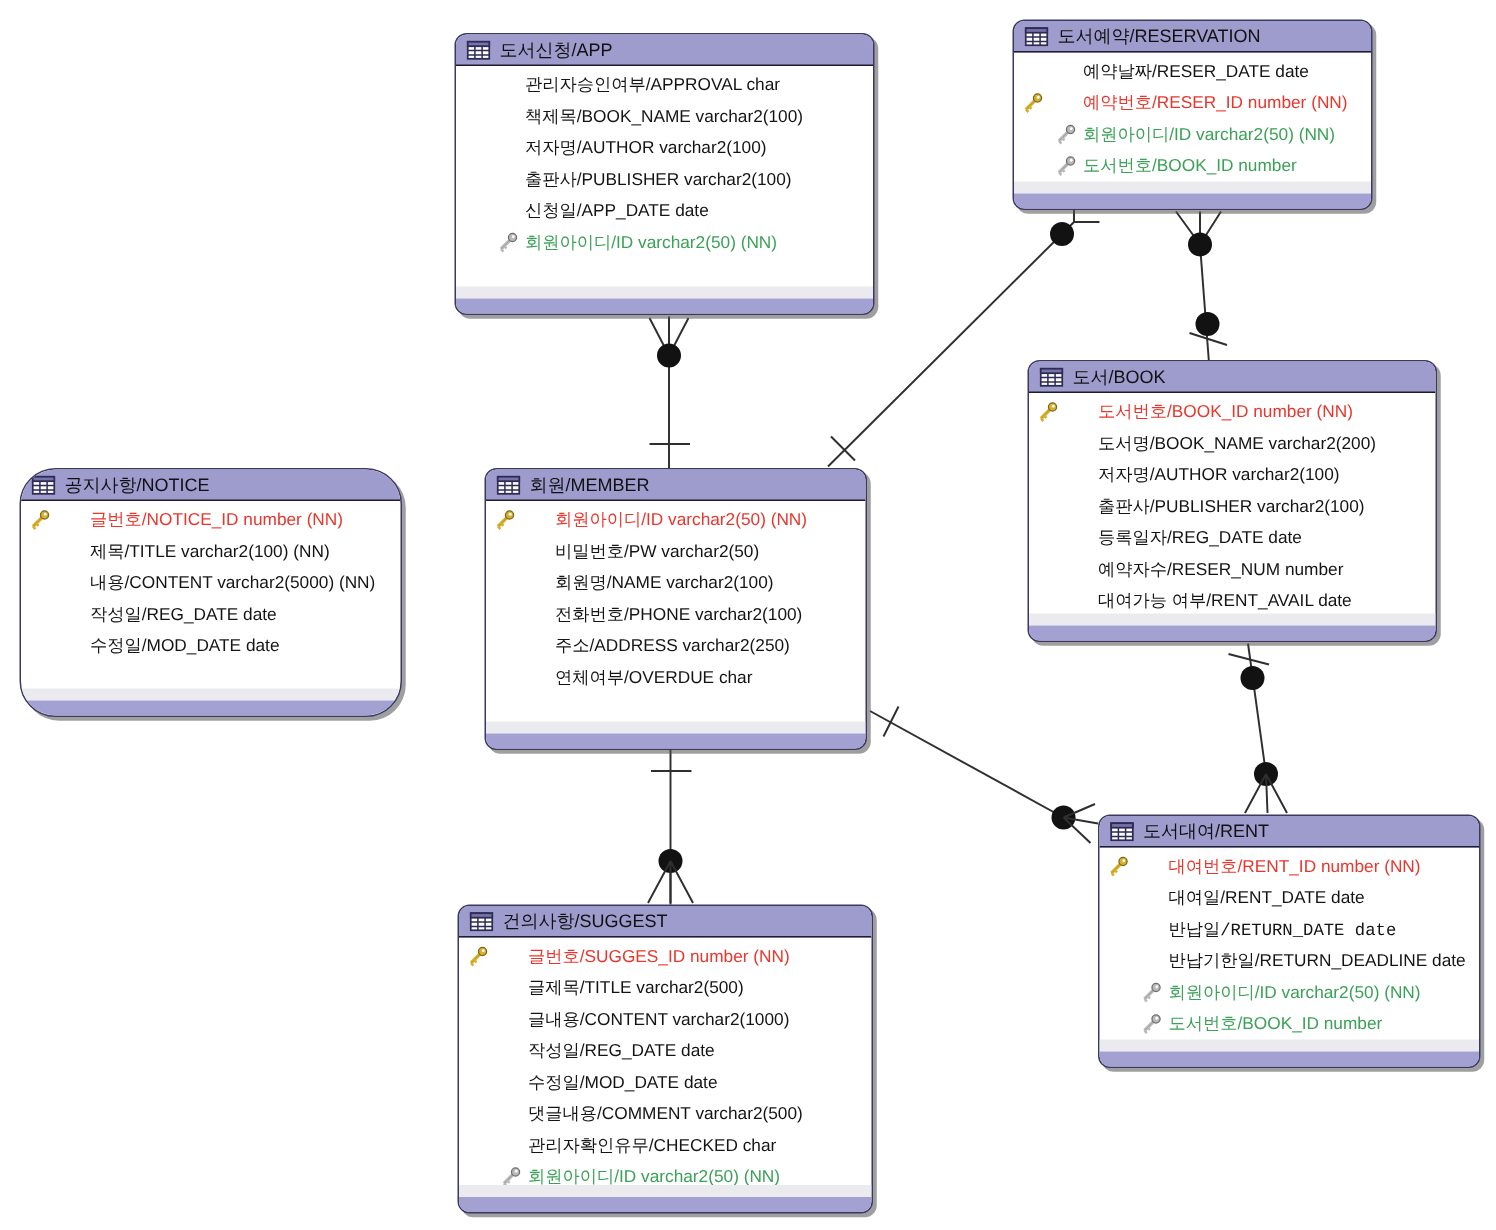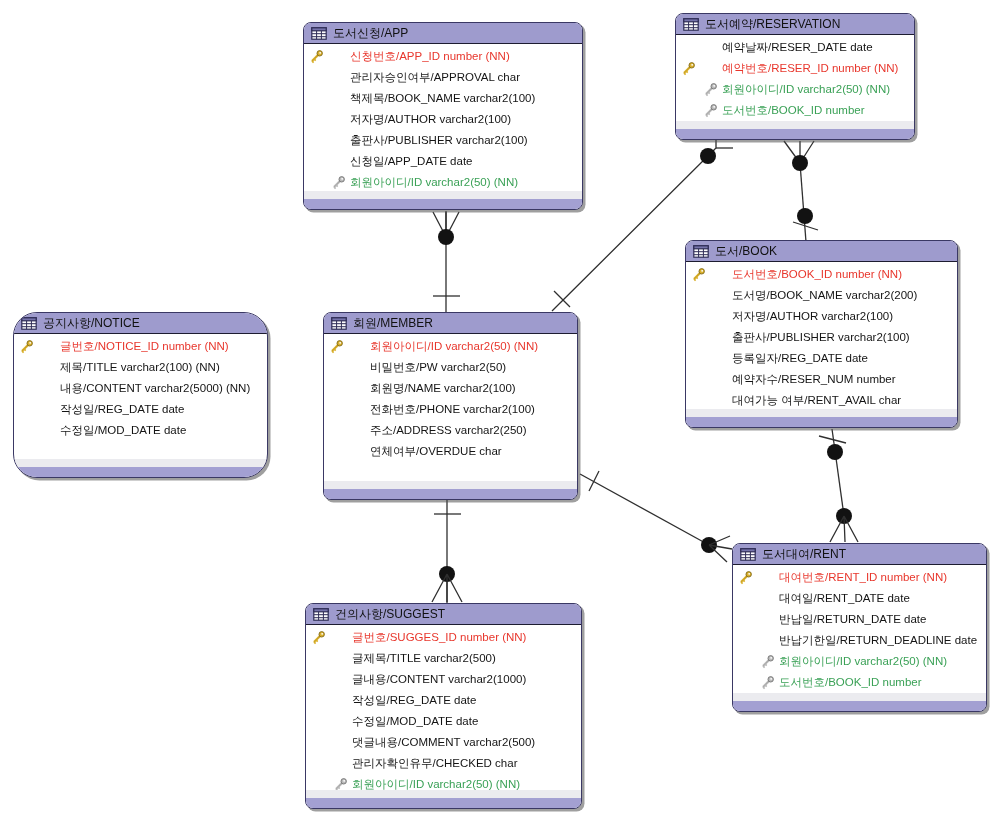--- a/index.html
+++ b/index.html
@@ -93,33 +93,20 @@
           <svg width="16" height="13" viewBox="0 0 16 13">
             <rect x="0.8" y="0.8" width="14.4" height="11.4" fill="#fdfdfd" stroke="#2e2c55" stroke-width="1.2"></rect>
             <rect x="0.8" y="0.8" width="14.4" height="3" fill="#7573aa" stroke="#2e2c55" stroke-width="1.2"></rect>
             <path d="M0.8,6.7 H15.2 M0.8,9.7 H15.2 M5.6,3.8 V12.2 M10.4,3.8 V12.2" stroke="#2e2c55" stroke-width="1"></path>
           </svg>
         </span>
       <span class="ttitle">도서신청/APP</span>
     </div>
     <div class="tbody">
         <div class="trow">
-          <span class="keycell">
-            <svg class="pk" width="15" height="15" viewBox="0 0 16 16">
-              <line x1="10.3" y1="5.7" x2="3.2" y2="12.8" stroke="#d9af2b" stroke-width="2.4"></line>
-              <line x1="10.3" y1="5.7" x2="3.2" y2="12.8" stroke="#7a651a" stroke-width="0.6" opacity="0.4"></line>
-              <line x1="5.4" y1="10.6" x2="7.1" y2="12.4" stroke="#d9af2b" stroke-width="1.8"></line>
-              <line x1="3.2" y1="12.8" x2="4.9" y2="14.6" stroke="#d9af2b" stroke-width="1.8"></line>
-              <circle cx="11.4" cy="4.6" r="2.9" fill="#d9af2b" stroke="#7a651a" stroke-width="0.9"></circle>
-              <circle cx="11.9" cy="4.1" r="1" fill="#ffffff"></circle>
-            </svg>
-          </span>
-          <span class="coltext" style="color: rgb(232, 54, 44);">신청번호/APP_ID number (NN)</span>
-        </div>
-        <div class="trow">
           <span class="keycell"></span>
           <span class="coltext" style="color: rgb(20, 20, 20);">관리자승인여부/APPROVAL char</span>
         </div>
         <div class="trow">
           <span class="keycell"></span>
           <span class="coltext" style="color: rgb(20, 20, 20);">책제목/BOOK_NAME varchar2(100)</span>
         </div>
         <div class="trow">
           <span class="keycell"></span>
           <span class="coltext" style="color: rgb(20, 20, 20);">저자명/AUTHOR varchar2(100)</span>
@@ -346,21 +333,21 @@
         <div class="trow">
           <span class="keycell"></span>
           <span class="coltext" style="color: rgb(20, 20, 20);">등록일자/REG_DATE date</span>
         </div>
         <div class="trow">
           <span class="keycell"></span>
           <span class="coltext" style="color: rgb(20, 20, 20);">예약자수/RESER_NUM number</span>
         </div>
         <div class="trow">
           <span class="keycell"></span>
-          <span class="coltext" style="color: rgb(20, 20, 20);">대여가능 여부/RENT_AVAIL char</span>
+          <span class="coltext" style="color: rgb(20, 20, 20);">대여가능 여부/RENT_AVAIL date</span>
         </div>
       </div>
     <div class="gstrip"></div>
     <div class="tfoot"></div>
   </div>
 
   <div class="table" id="t-rent">
     <div class="thead">
       <span class="ticon">
           <svg width="16" height="13" viewBox="0 0 16 13">
@@ -384,21 +371,21 @@
             </svg>
           </span>
           <span class="coltext" style="color: rgb(232, 54, 44);">대여번호/RENT_ID number (NN)</span>
         </div>
         <div class="trow">
           <span class="keycell"></span>
           <span class="coltext" style="color: rgb(20, 20, 20);">대여일/RENT_DATE date</span>
         </div>
         <div class="trow">
           <span class="keycell"></span>
-          <span class="coltext" style="color: rgb(20, 20, 20);">반납일/RETURN_DATE date</span>
+          <span class="coltext" style="color: rgb(20, 20, 20); font-family: Liberation Mono, monospace;">반납일/RETURN_DATE date</span>
         </div>
         <div class="trow">
           <span class="keycell"></span>
           <span class="coltext" style="color: rgb(20, 20, 20);">반납기한일/RETURN_DEADLINE date</span>
         </div>
         <div class="trow">
           <span class="keycell">
             <svg class="fk" width="15" height="15" viewBox="0 0 16 16">
               <line x1="10.3" y1="5.7" x2="3.2" y2="12.8" stroke="#b9b9b9" stroke-width="2.4"></line>
               <line x1="10.3" y1="5.7" x2="3.2" y2="12.8" stroke="#6e6e6e" stroke-width="0.6" opacity="0.4"></line>

